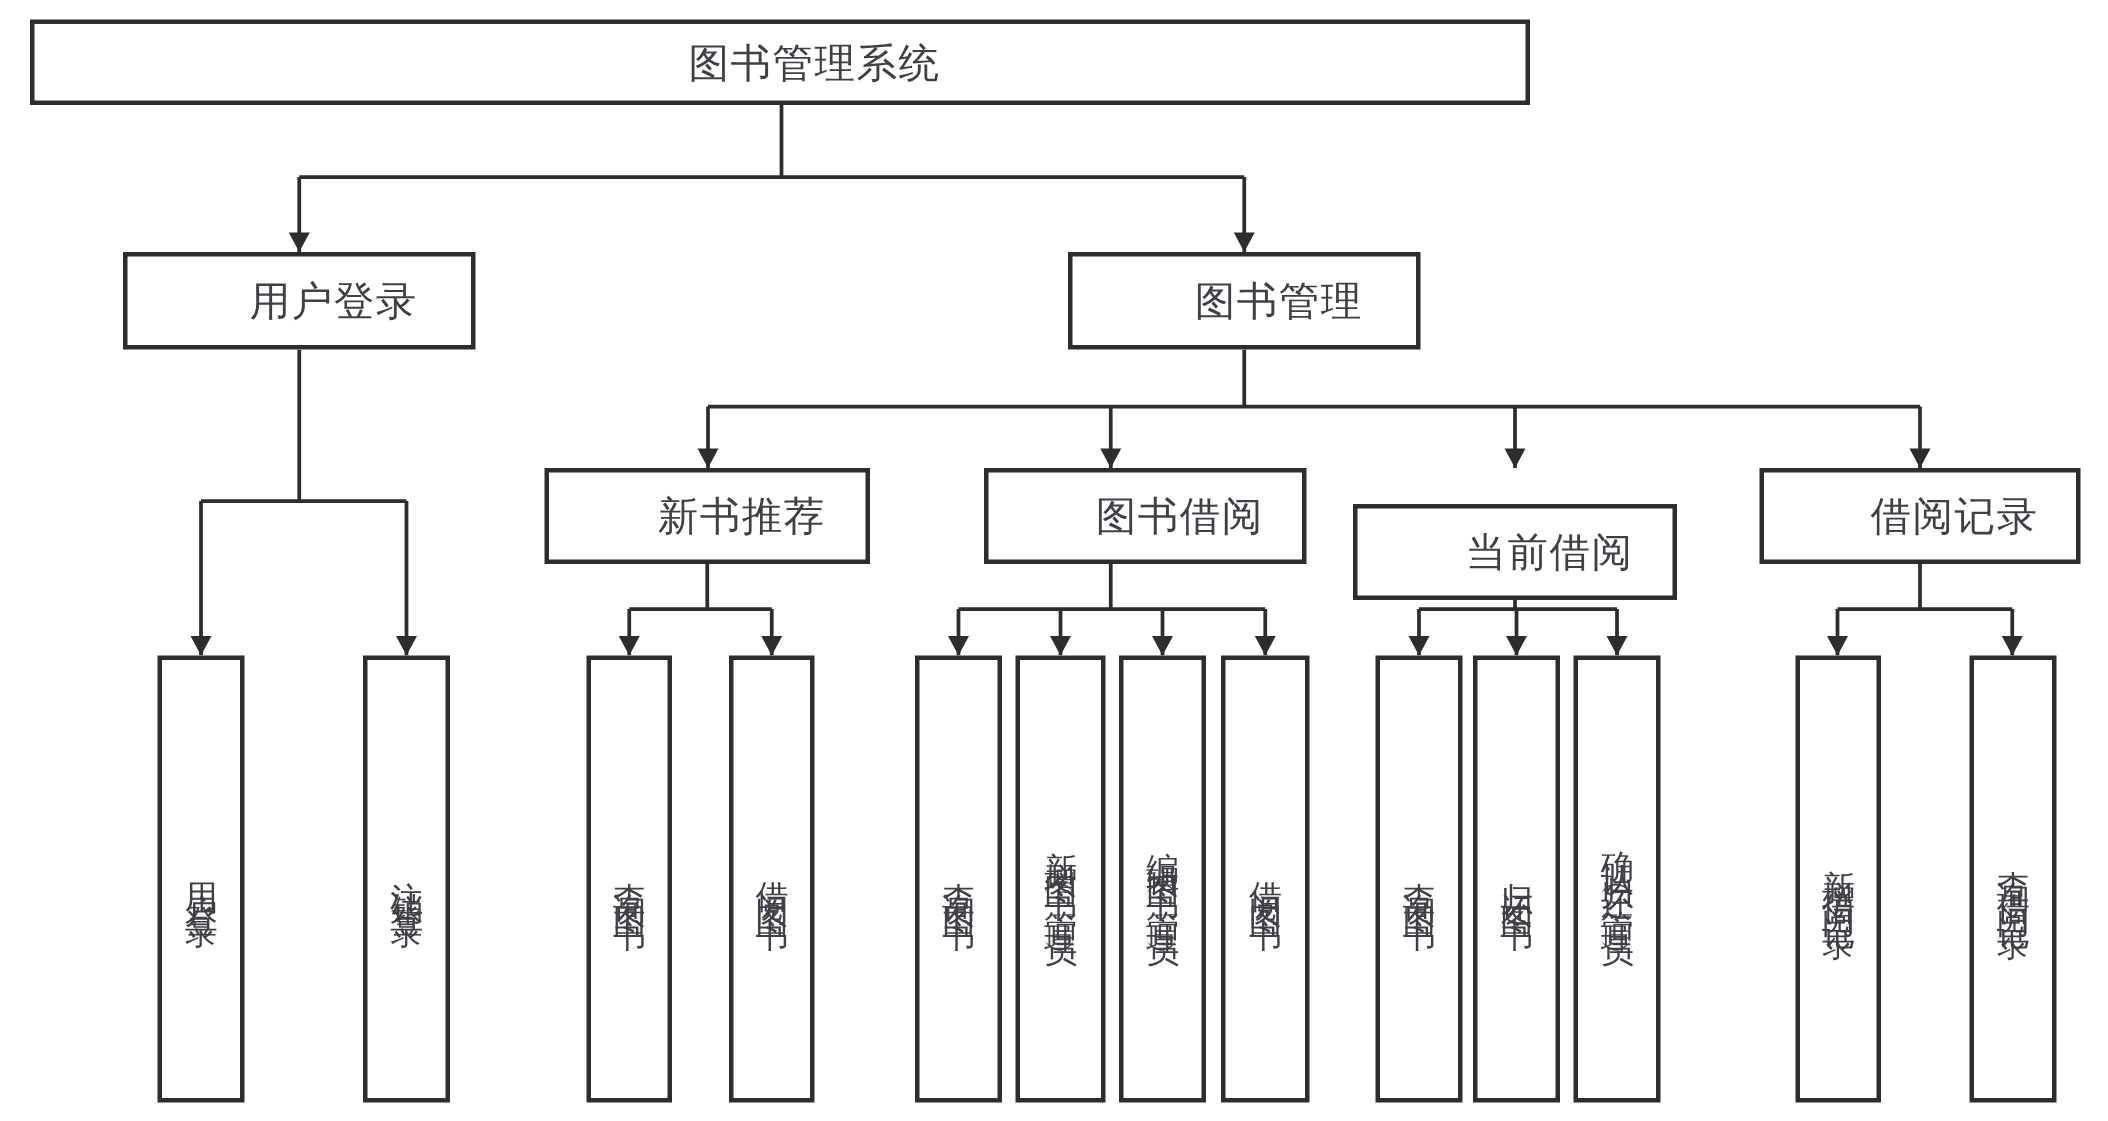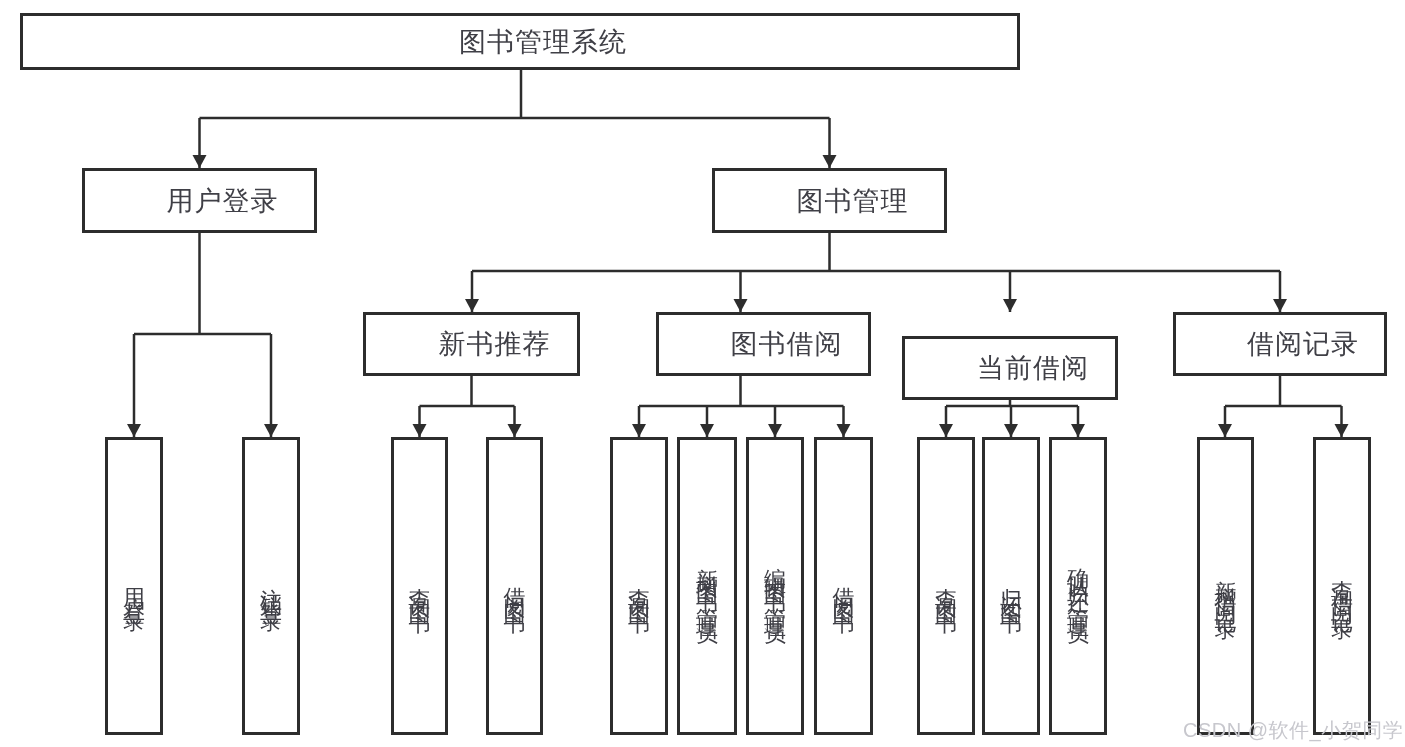--- a/index.html
+++ b/index.html
@@ -134,15 +134,14 @@
     <span class="vtext">确认归还（管理员）</span>
   </div>
 
   <div class="box vbox" style="left:1197px;top:437px;width:57px;height:298px;">
     <span class="vtext">新增借阅记录</span>
   </div>
   <div class="box vbox" style="left:1313px;top:437px;width:58px;height:298px;">
     <span class="vtext">查询借阅记录</span>
   </div>
 
-  <div class="watermark">CSDN @软件_小贺同学</div>
 
 </div>
 
 </body></html>

